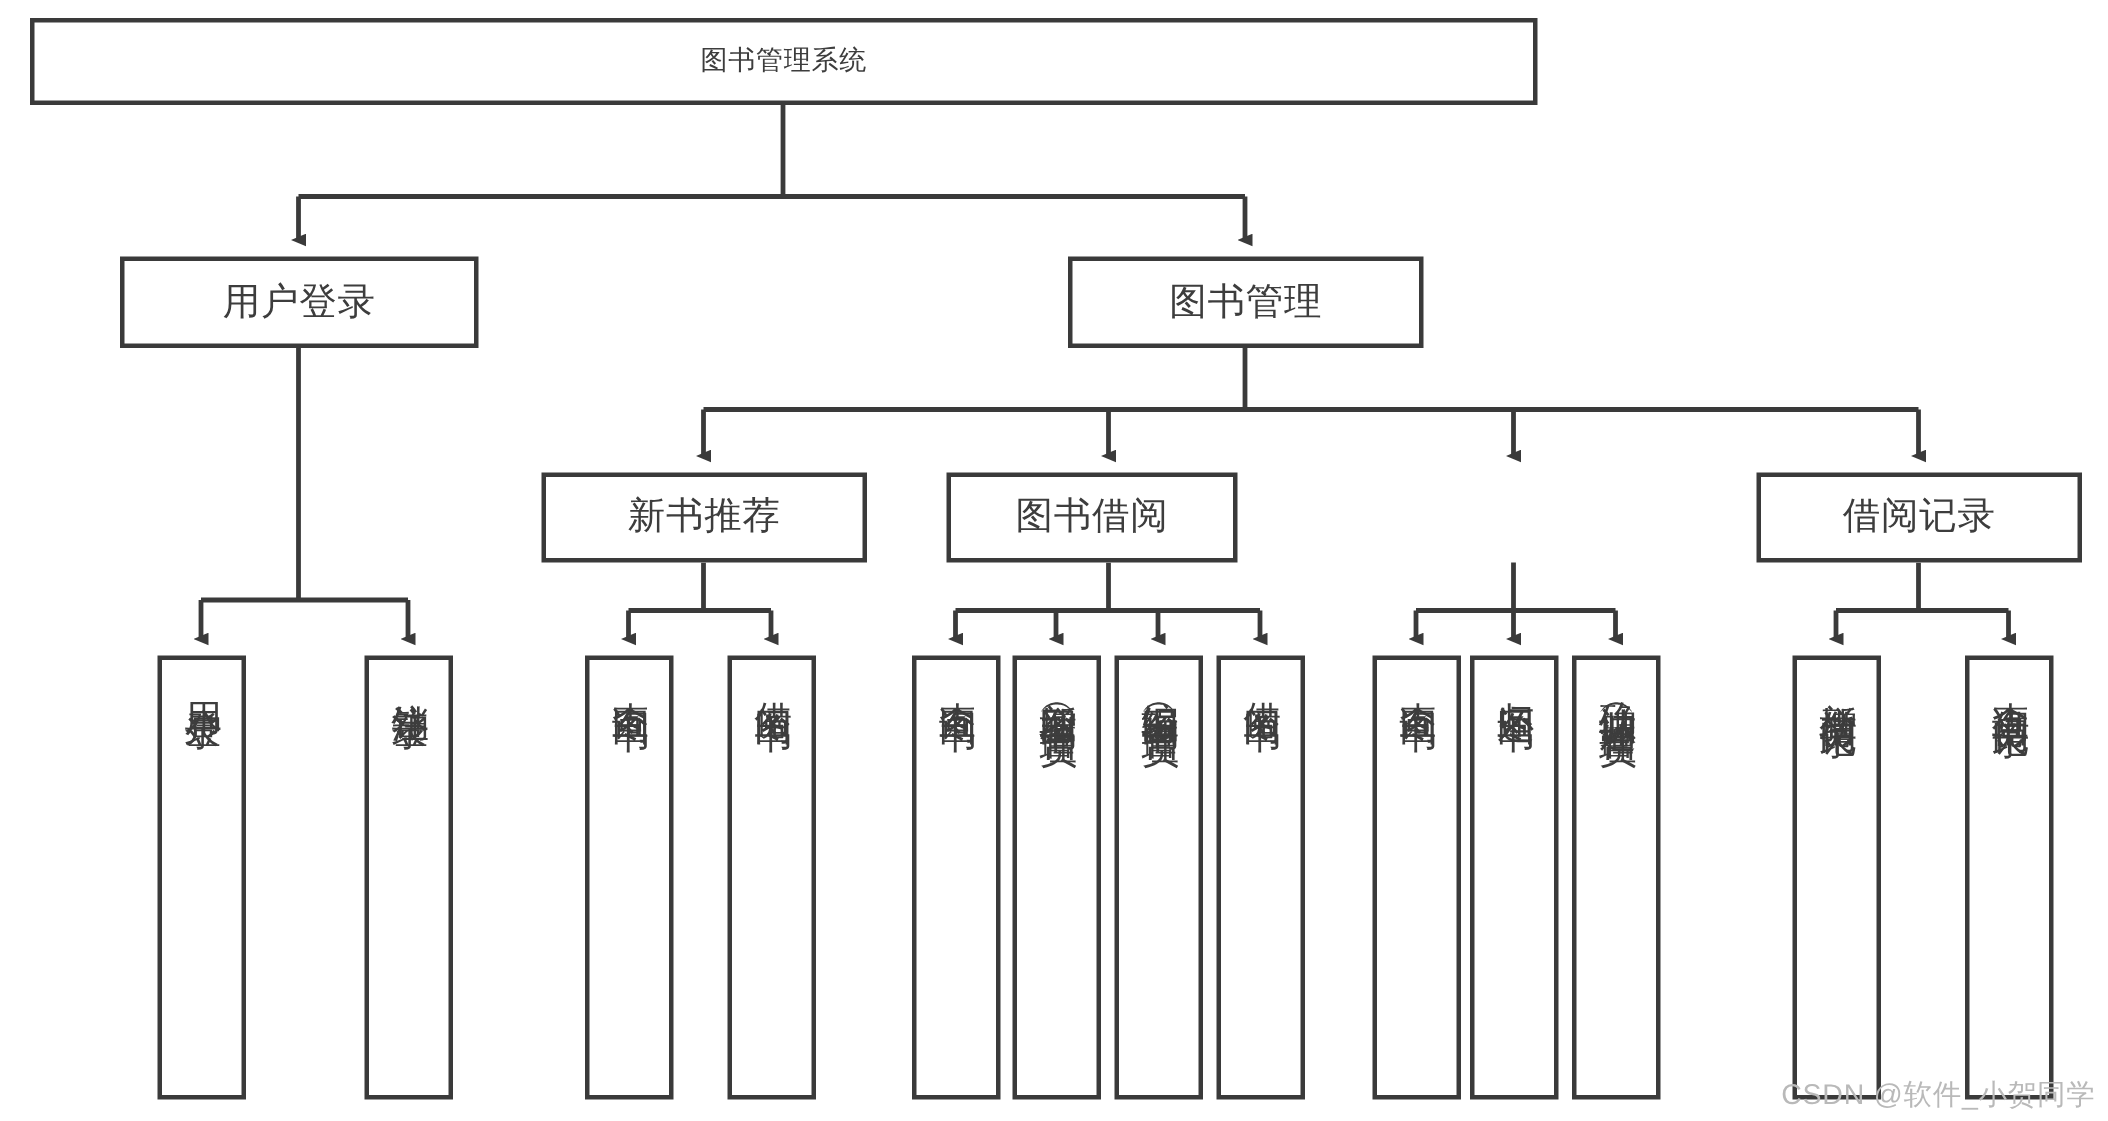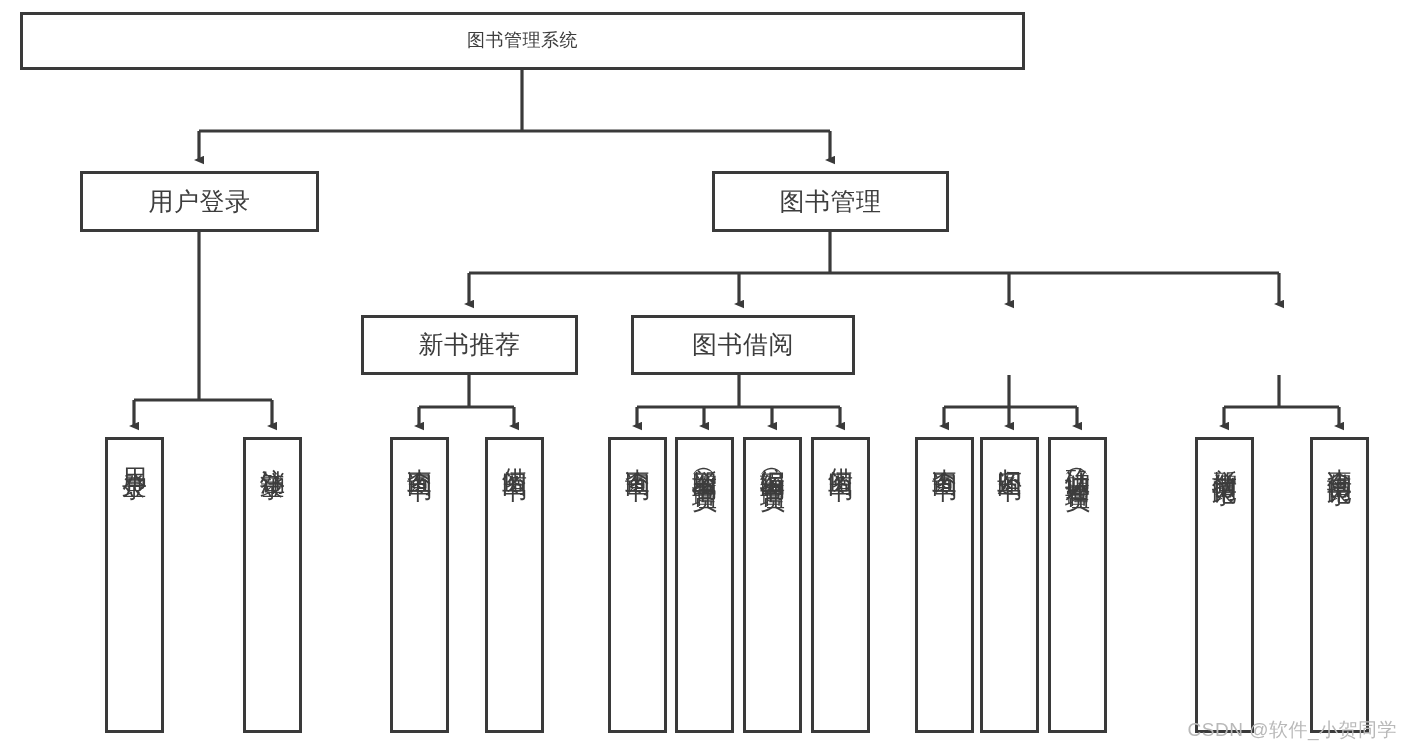--- a/index.html
+++ b/index.html
@@ -145,22 +145,25 @@
   <div class="node h-node" style="left:80px; top:171px; width:239px; height:61px;">
     <span class="lbl">用户登录</span>
   </div>
   <div class="node h-node" style="left:712px; top:171px; width:237px; height:61px;">
     <span class="lbl">图书管理</span>
   </div>
 
   <div class="node h-node" style="left:361px; top:315px; width:217px; height:60px;">
     <span class="lbl">新书推荐</span>
   </div>
-  <div class="node h-node" style="left:631px; top:315px; width:224px; height:60px;">
+  <div class="node h-node" style="left:631px; top:315px; width:194px; height:60px;">
     <span class="lbl">图书借阅</span>
+  </div>
+  <div class="node h-node" style="left:1171px; top:315px; width:217px; height:60px;">
+    <span class="lbl">借阅记录</span>
   </div>
 
   <div class="node v-node" style="left:105px; top:437px; width:59px; height:296px;">
     <span class="lbl">用户登录</span>
   </div>
   <div class="node v-node" style="left:243px; top:437px; width:59px; height:296px;">
     <span class="lbl">注销登录</span>
   </div>
 
   <div class="node v-node" style="left:390px; top:437px; width:59px; height:296px;">

